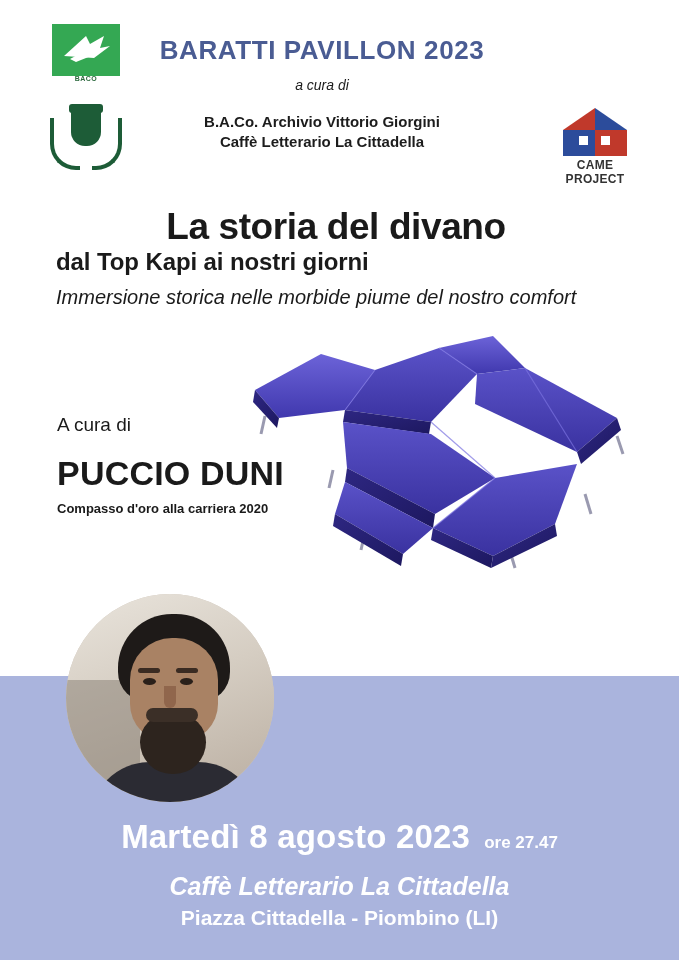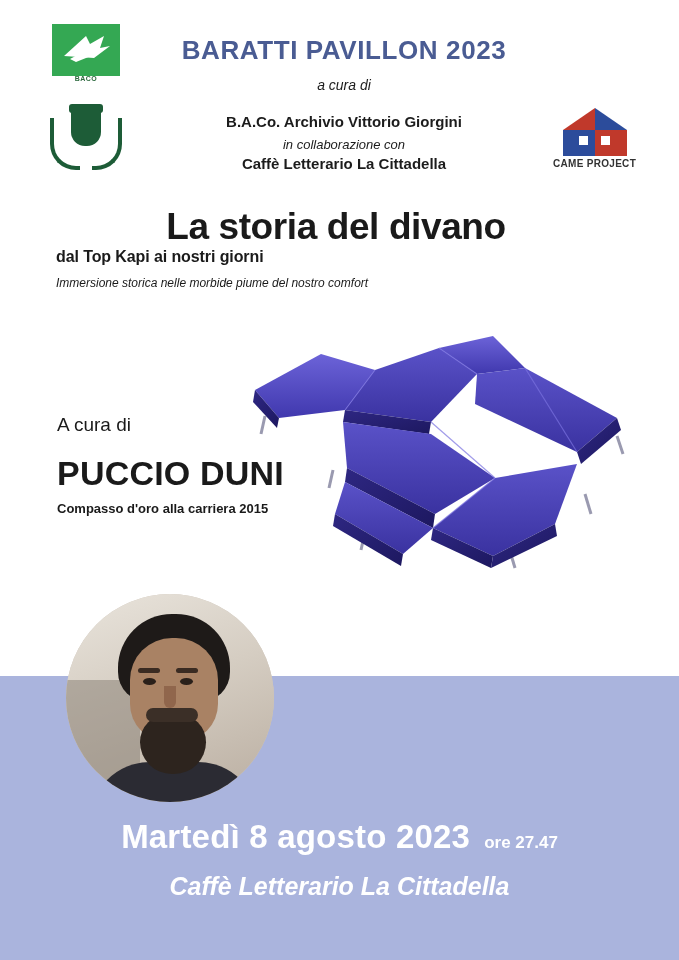--- a/index.html
+++ b/index.html
@@ -190,31 +190,31 @@
     top: 28px;
     width: 9px; height: 9px;
     background: #ffffff;
   }
   .logo-came .win1 { left: 16px; }
   .logo-came .win2 { left: 38px; }
   .logo-came .came-label {
     position: absolute;
     left: 0; top: 50px;
     width: 84px;
-    text-align: left;
-    font-size: 10px;
+    text-align: center;
+    font-size: 12px;
     font-weight: bold;
     color: #333333;
     letter-spacing: 0.3px;
   }
 
   
   .header-block {
     position: absolute;
-    left: 134px;
+    left: 112px;
     top: 36px;
     width: 420px;
     text-align: center;
   }
   .header-title {
     font-size: 26px;
     font-weight: bold;
     color: #4a5c93;
     letter-spacing: 0.6px;
     line-height: 1.1;
@@ -254,28 +254,28 @@
   .title-main {
     font-size: 37px;
     font-weight: bold;
     color: #1a1a1a;
     letter-spacing: -0.4px;
     line-height: 1.04;
     text-align: center;
   }
   .title-sub {
     margin-top: 2px;
-    font-size: 16px;
+    font-size: 24px;
     font-weight: bold;
     color: #1a1a1a;
     letter-spacing: -0.1px;
   }
   .title-tag {
     margin-top: 10px;
-    font-size: 12px;
+    font-size: 20px;
     font-style: italic;
     color: #1a1a1a;
   }
 
   
   .sofa-wrap {
     position: absolute;
     left: 225px;
     top: 318px;
     width: 420px;
@@ -464,21 +464,20 @@
       <div class="win1"></div>
       <div class="win2"></div>
     </div>
     <div class="came-label">CAME PROJECT</div>
   </div>
 
   <div class="header-block">
     <div class="header-title">BARATTI PAVILLON 2023</div>
     <div class="header-sub1">a cura di</div>
     <div class="header-sub2">B.A.Co. Archivio Vittorio Giorgini</div>
-    <div class="header-sub3">in collaborazione con</div>
     <div class="header-sub4">Caffè Letterario La Cittadella</div>
   </div>
 
   <div class="title-block">
     <div class="title-main">La storia del divano</div>
     <div class="title-sub">dal Top Kapi ai nostri giorni</div>
     <div class="title-tag">Immersione storica nelle morbide piume del nostro comfort</div>
   </div>
 
   <div class="sofa-wrap">
@@ -534,21 +533,21 @@
         <path d="M206 104 L270 160"></path>
         <path d="M300 50 L352 134"></path>
         <path d="M208 210 L270 160"></path>
       </g>
     </svg>
   </div>
 
   <div class="curator-block">
     <div class="curator-label">A cura di</div>
     <div class="curator-name">PUCCIO DUNI</div>
-    <div class="curator-award">Compasso d'oro alla carriera 2015</div>
+    <div class="curator-award">Compasso d'oro alla carriera 2020</div>
   </div>
 
   <div class="portrait">
     <div class="bg-wall"></div>
     <div class="bg-panel"></div>
     <div class="shoulders"></div>
     <div class="hair"></div>
     <div class="face"></div>
     <div class="brow-l"></div>
     <div class="brow-r"></div>
@@ -558,15 +557,16 @@
     <div class="beard"></div>
     <div class="moustache"></div>
   </div>
 
   <div class="footer-block">
     <div class="footer-date-row">
       <div class="footer-date">Martedì 8 agosto 2023</div>
       <div class="footer-time">ore 27.47</div>
     </div>
     <div class="footer-venue">Caffè Letterario La Cittadella</div>
+    <div class="footer-address">Piazza Cittadella - Piombino (LI)</div>
   </div>
 
 </div>
 
 </body></html>

